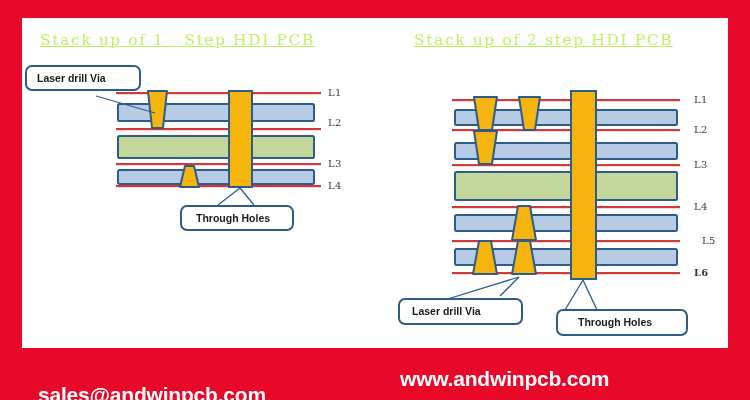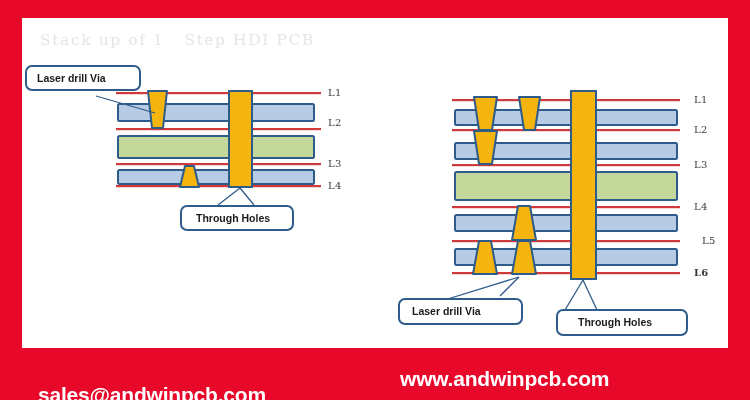--- a/index.html
+++ b/index.html
@@ -30,23 +30,24 @@
     position: absolute;
     left: 0;
     top: 0;
     width: 750px;
     height: 400px;
   }
   .diagram-title {
     position: absolute;
     font-family: "DejaVu Serif", serif;
     font-size: 15.5px;
-    color: #e5e5e5;
+    color: #bef264;
     letter-spacing: 1.6px;
     white-space: pre;
+    text-decoration: underline;
   }
   #title-left  { left: 40px;  top: 31px; }
   #title-right { left: 414px; top: 31px; }
 
   .layer-label {
     position: absolute;
     font-family: "DejaVu Serif", serif;
     font-size: 10px;
     color: #3a3a3a;
     letter-spacing: 0.3px;
@@ -72,20 +73,21 @@
   #footer-web   { left: 400px; top: 367px; }
 </style>
 </head>
 <body>
 
 <div id="page">
 
   <div id="canvas"></div>
 
   <div class="diagram-title" id="title-left">Stack up of 1   Step HDI PCB</div>
+  <div class="diagram-title" id="title-right">Stack up of 2 step HDI PCB</div>
 
   <svg id="svg-root" viewBox="0 0 750 400">
 
     <g>
 
       <g>
         <rect x="116" y="92" width="205" height="2.2" fill="#d13a3a"></rect>
         <rect x="116" y="128" width="205" height="2.2" fill="#d13a3a"></rect>
         <rect x="116" y="163" width="205" height="2.2" fill="#d13a3a"></rect>
         <rect x="116" y="185" width="205" height="2.2" fill="#d13a3a"></rect>

